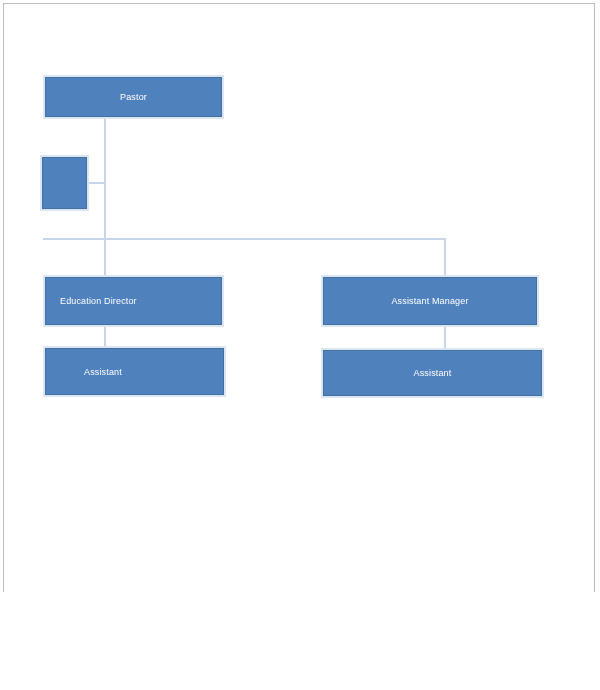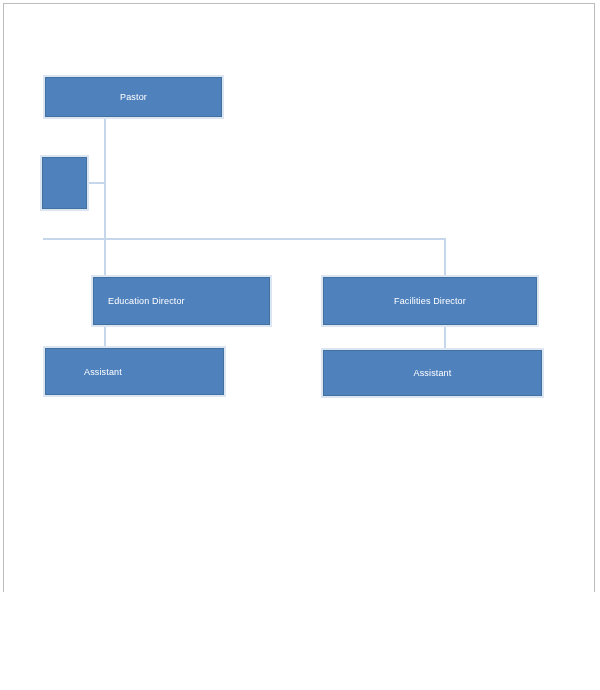--- a/index.html
+++ b/index.html
@@ -97,26 +97,26 @@
     <div class="conn v" style="left:444px; top:325px; height:26px;"></div>
 
     <div class="node center" style="left:45px; top:77px; width:177px; height:40px;">
       <span class="lbl">Pastor</span>
     </div>
 
     <div class="node blank" style="left:42px; top:157px; width:45px; height:52px;">
       <span class="lbl"></span>
     </div>
 
-    <div class="node leftish" style="left:45px; top:277px; width:177px; height:48px;margin-left:48px;">
+    <div class="node leftish" style="left:45px; top:277px; width:177px; height:48px;">
       <span class="lbl">Education Director</span>
     </div>
 
     <div class="node center" style="left:323px; top:277px; width:214px; height:48px;">
-      <span class="lbl">Facilities Director</span>
+      <span class="lbl">Assistant Manager</span>
     </div>
 
     <div class="node offset" style="left:45px; top:348px; width:179px; height:47px;">
       <span class="lbl">Assistant</span>
     </div>
 
     <div class="node center" style="left:323px; top:350px; width:219px; height:46px;">
       <span class="lbl">Assistant</span>
     </div>
 

